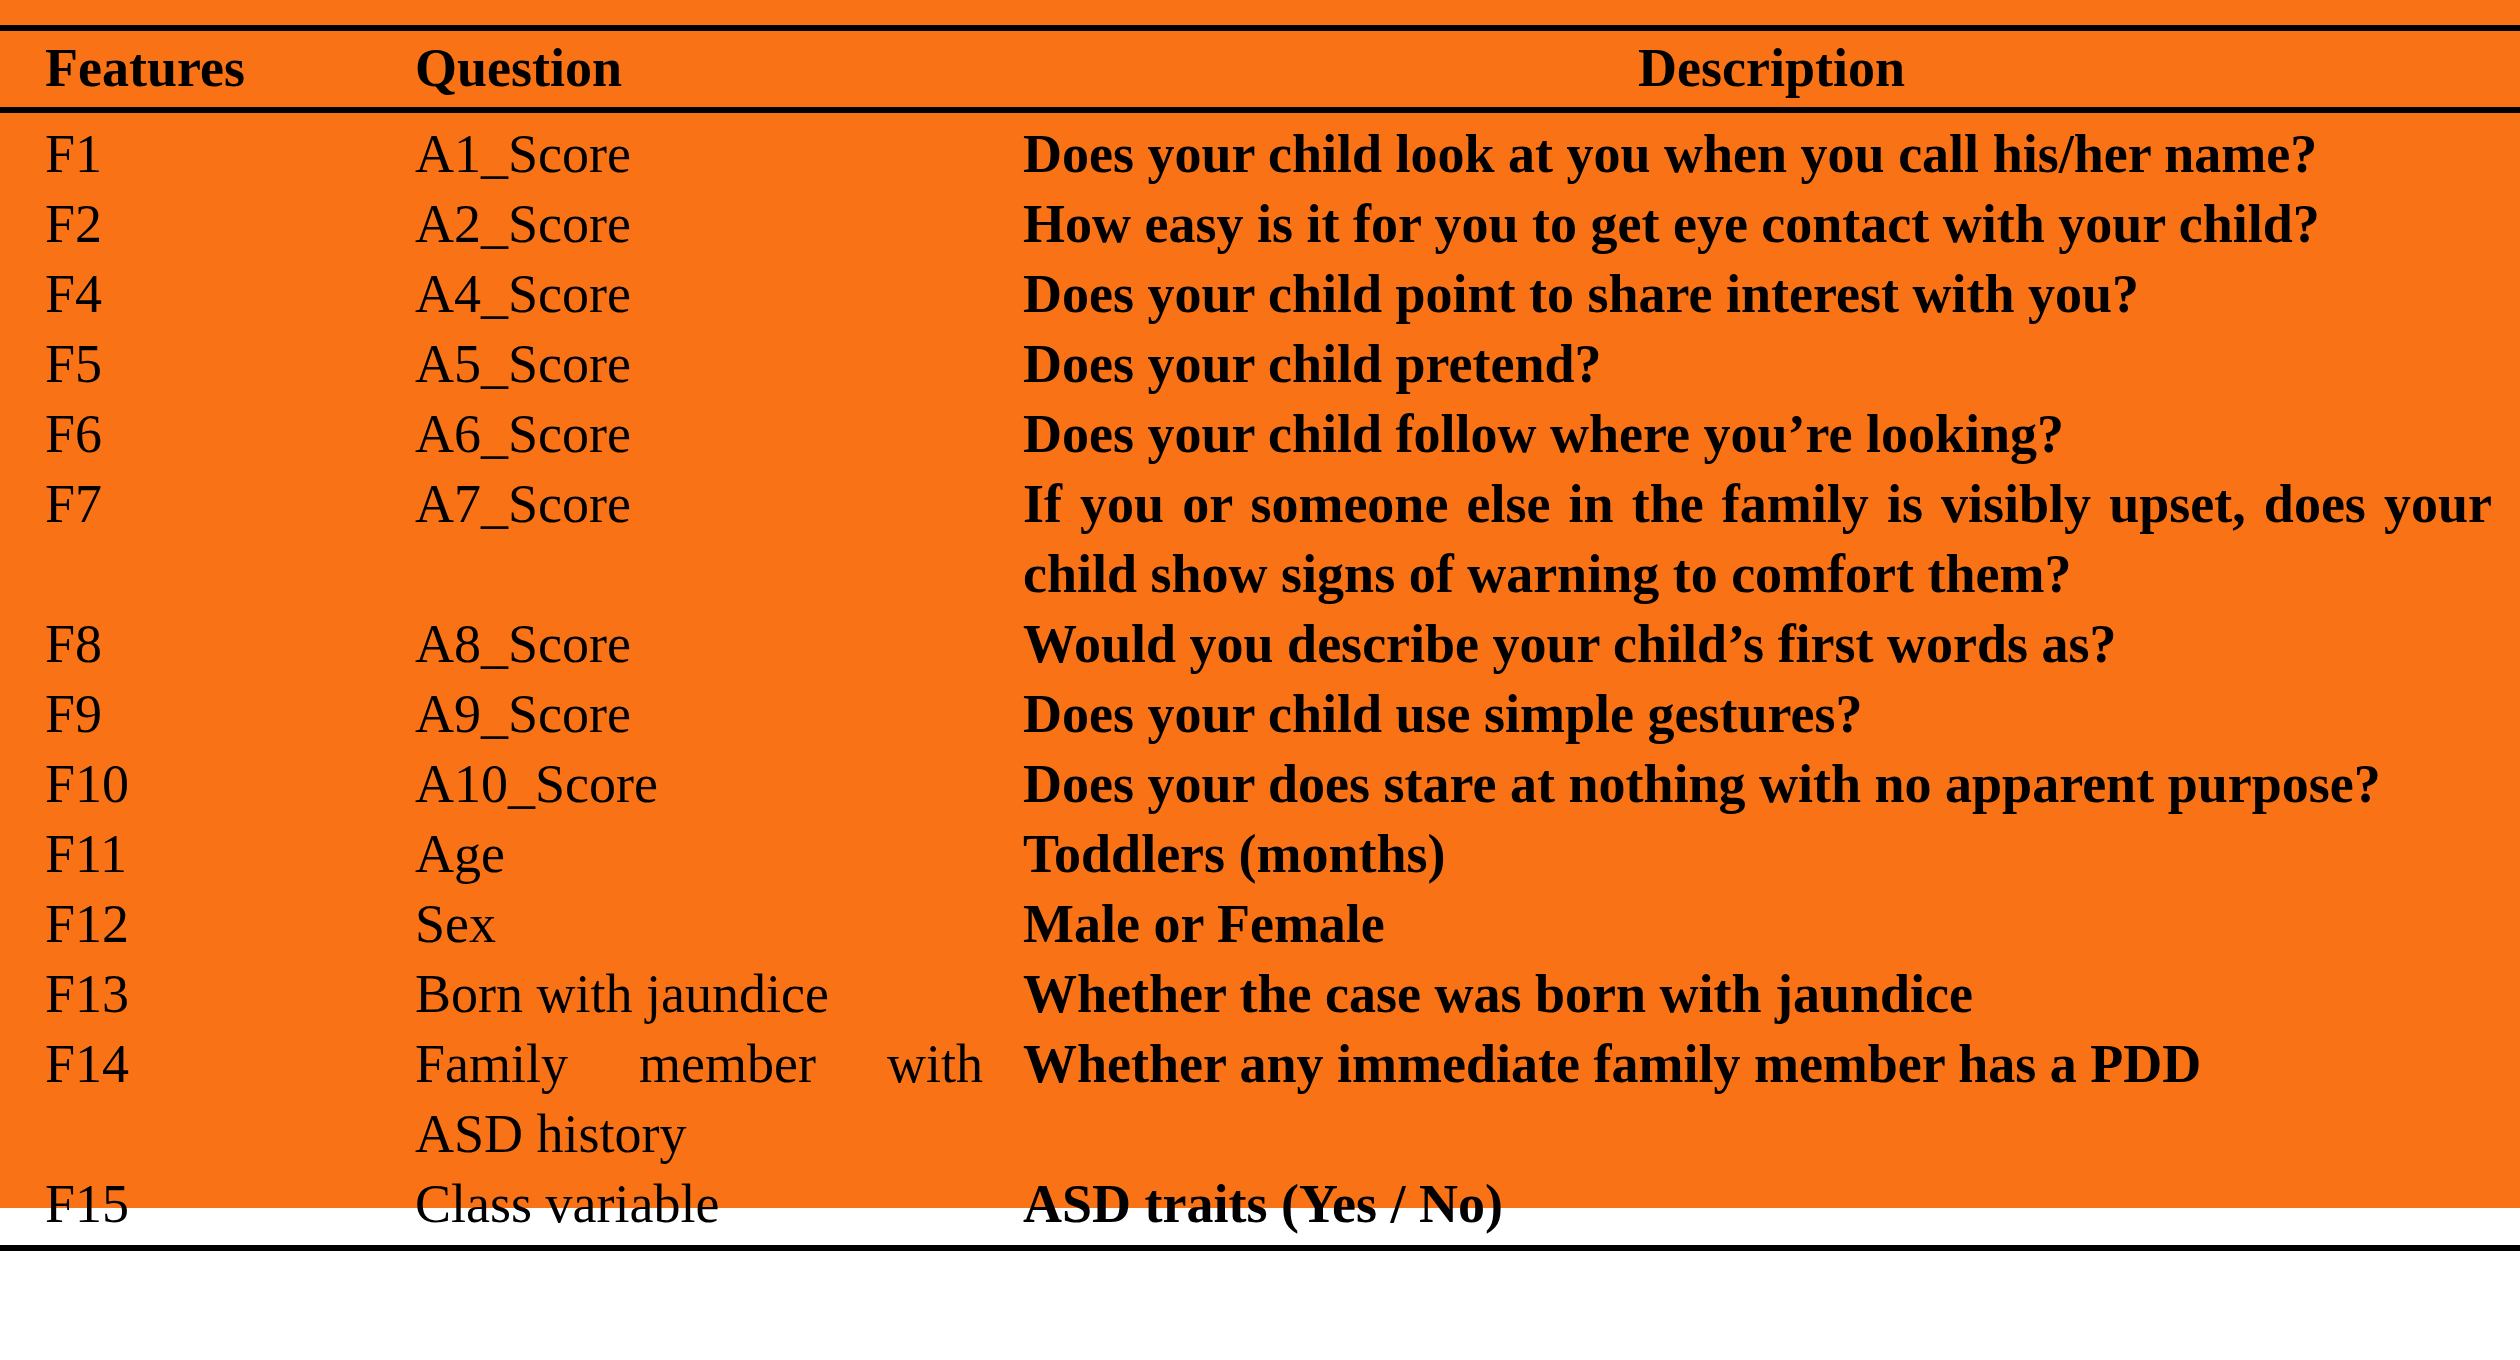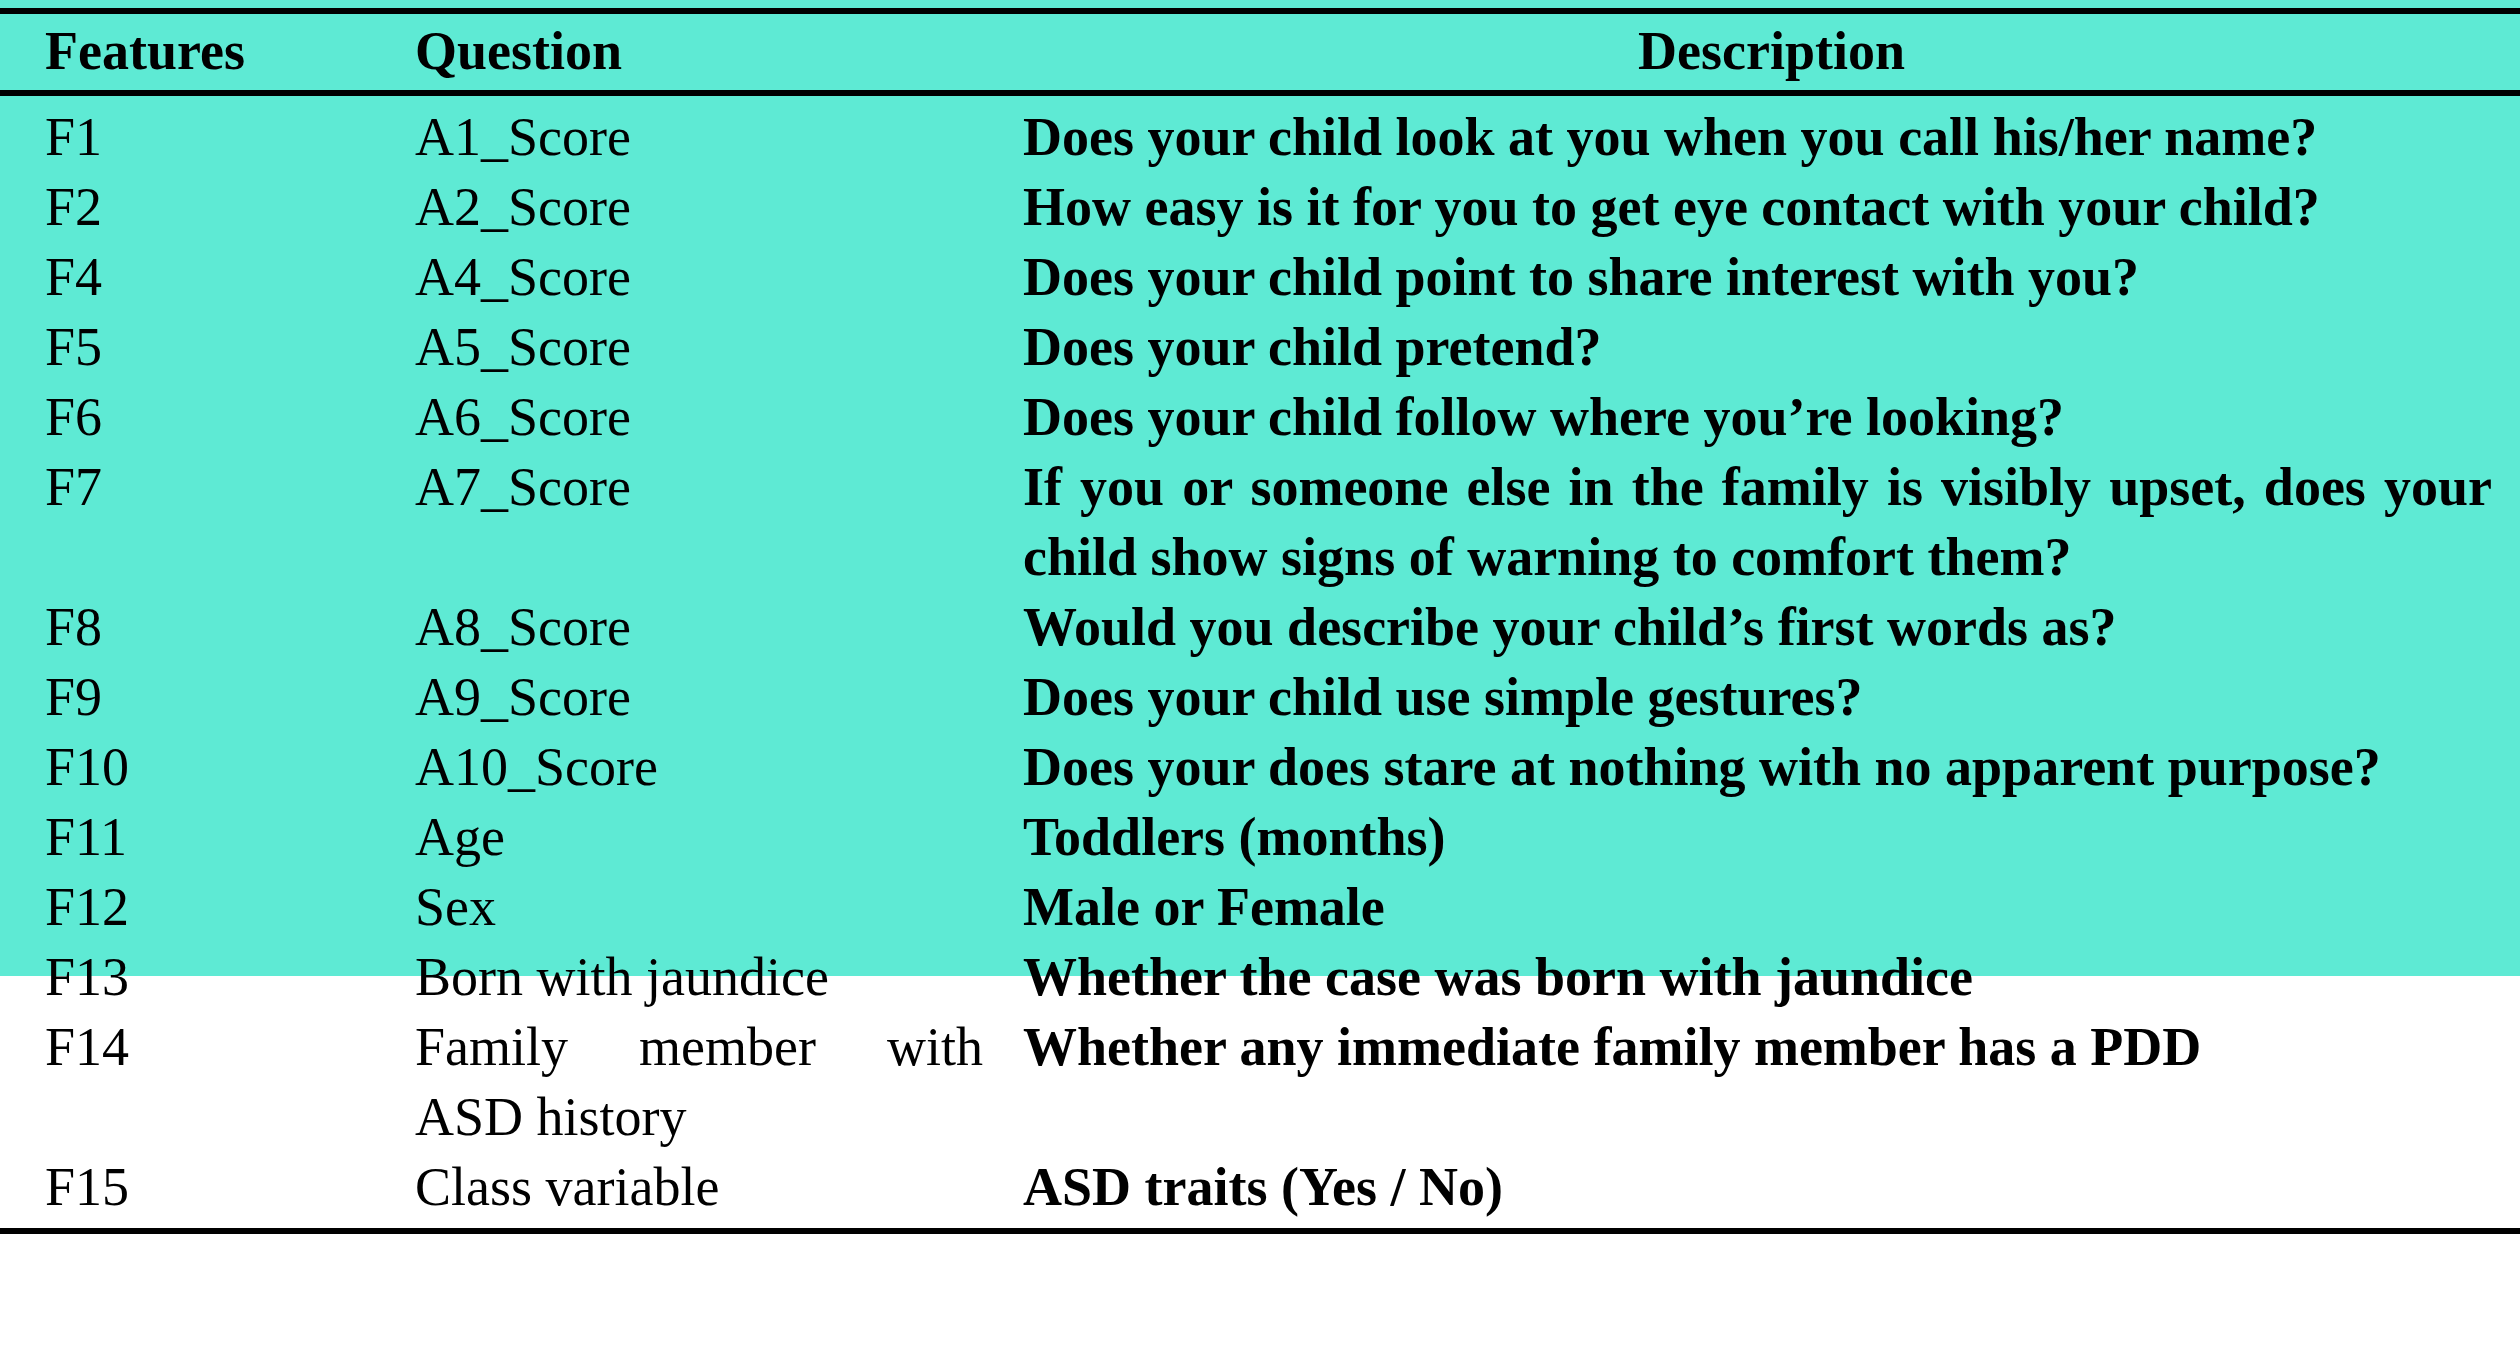--- a/index.html
+++ b/index.html
@@ -5,23 +5,23 @@
   * { margin: 0; padding: 0; box-sizing: border-box; }
   body {
     background: #ffffff;
     width: 2520px;
     height: 1360px;
     font-family: "Liberation Serif", "DejaVu Serif", serif;
     color: #000000;
   }
   .page {
     width: 2520px;
-    height: 976px;
-    padding-top: 8px;
-    background: #5eead4;
+    height: 1208px;
+    padding-top: 25px;
+    background: #f97316;
   }
   table.features-table {
     width: 2520px;
     border-collapse: collapse;
     table-layout: fixed;
     font-size: 54px;
     line-height: 70px;
     border-top: 6px solid #000000;
     border-bottom: 6px solid #000000;
   }

